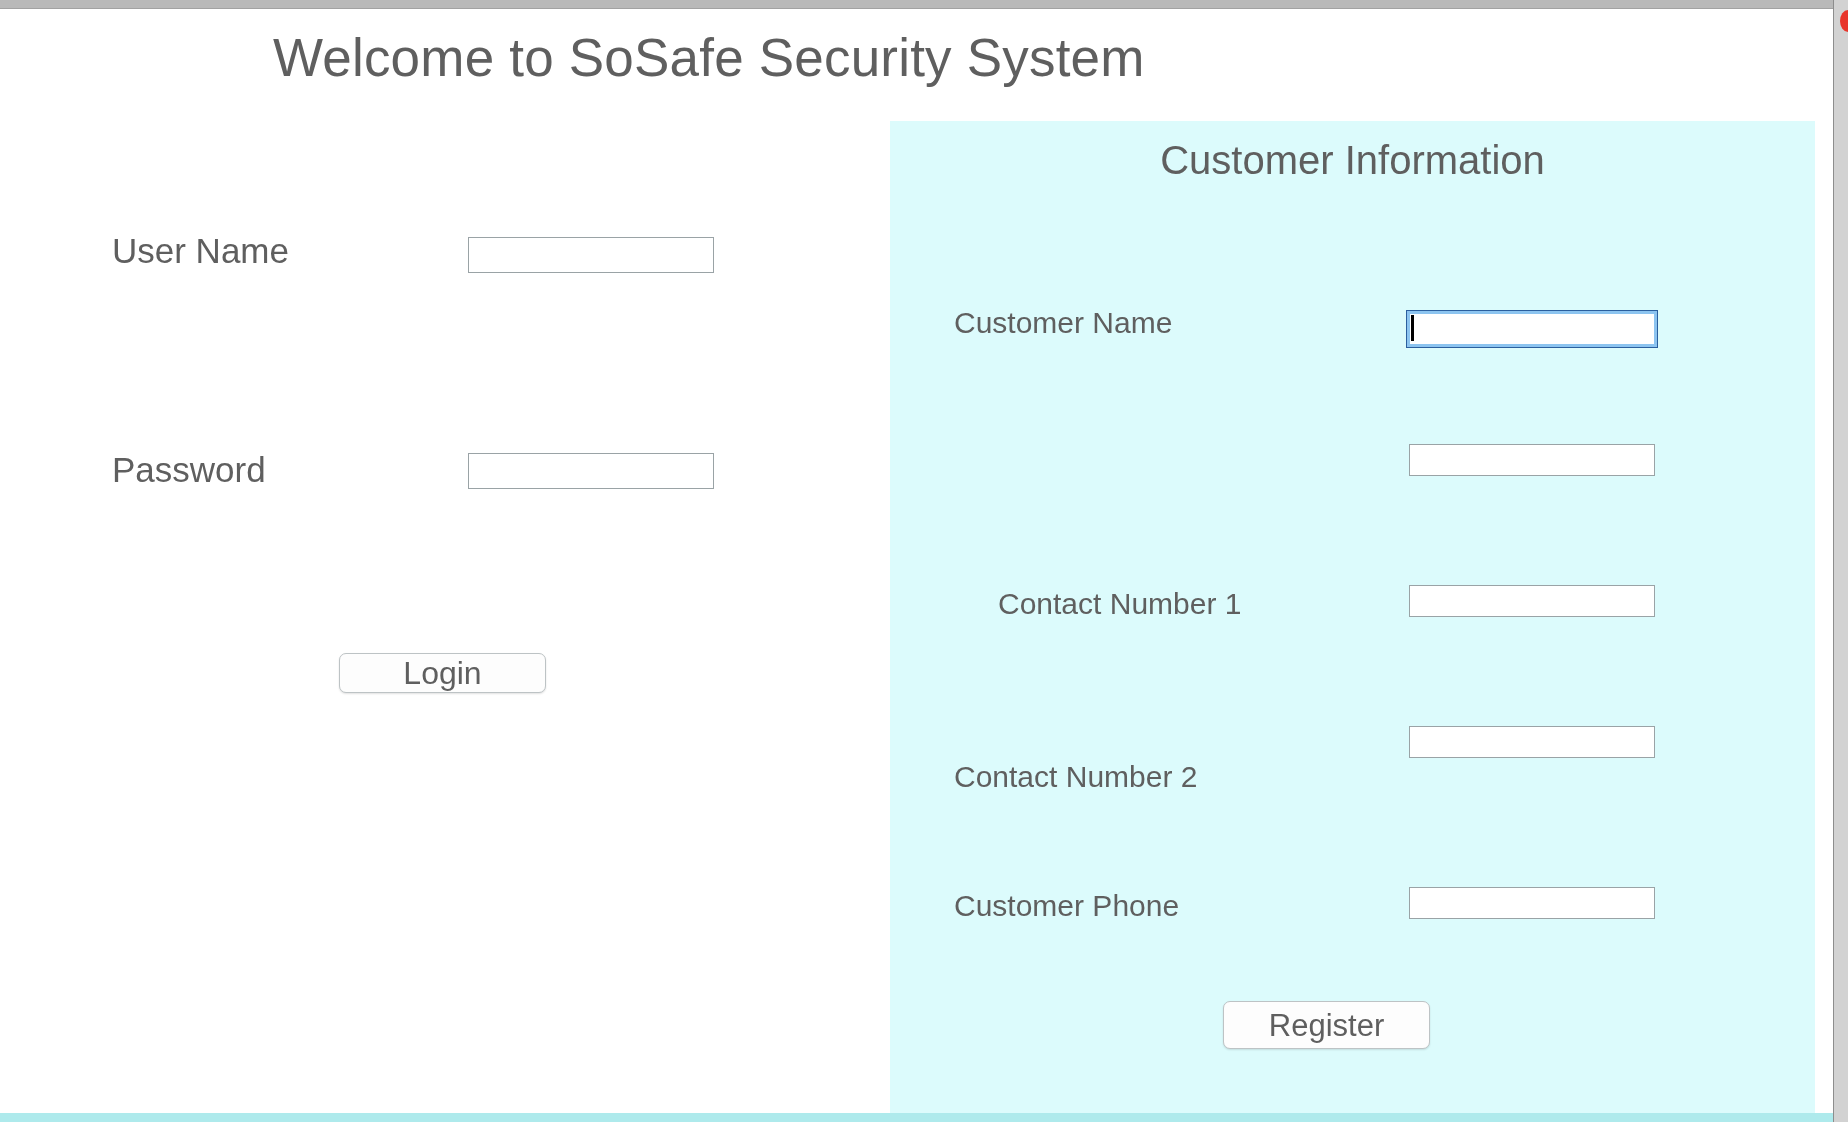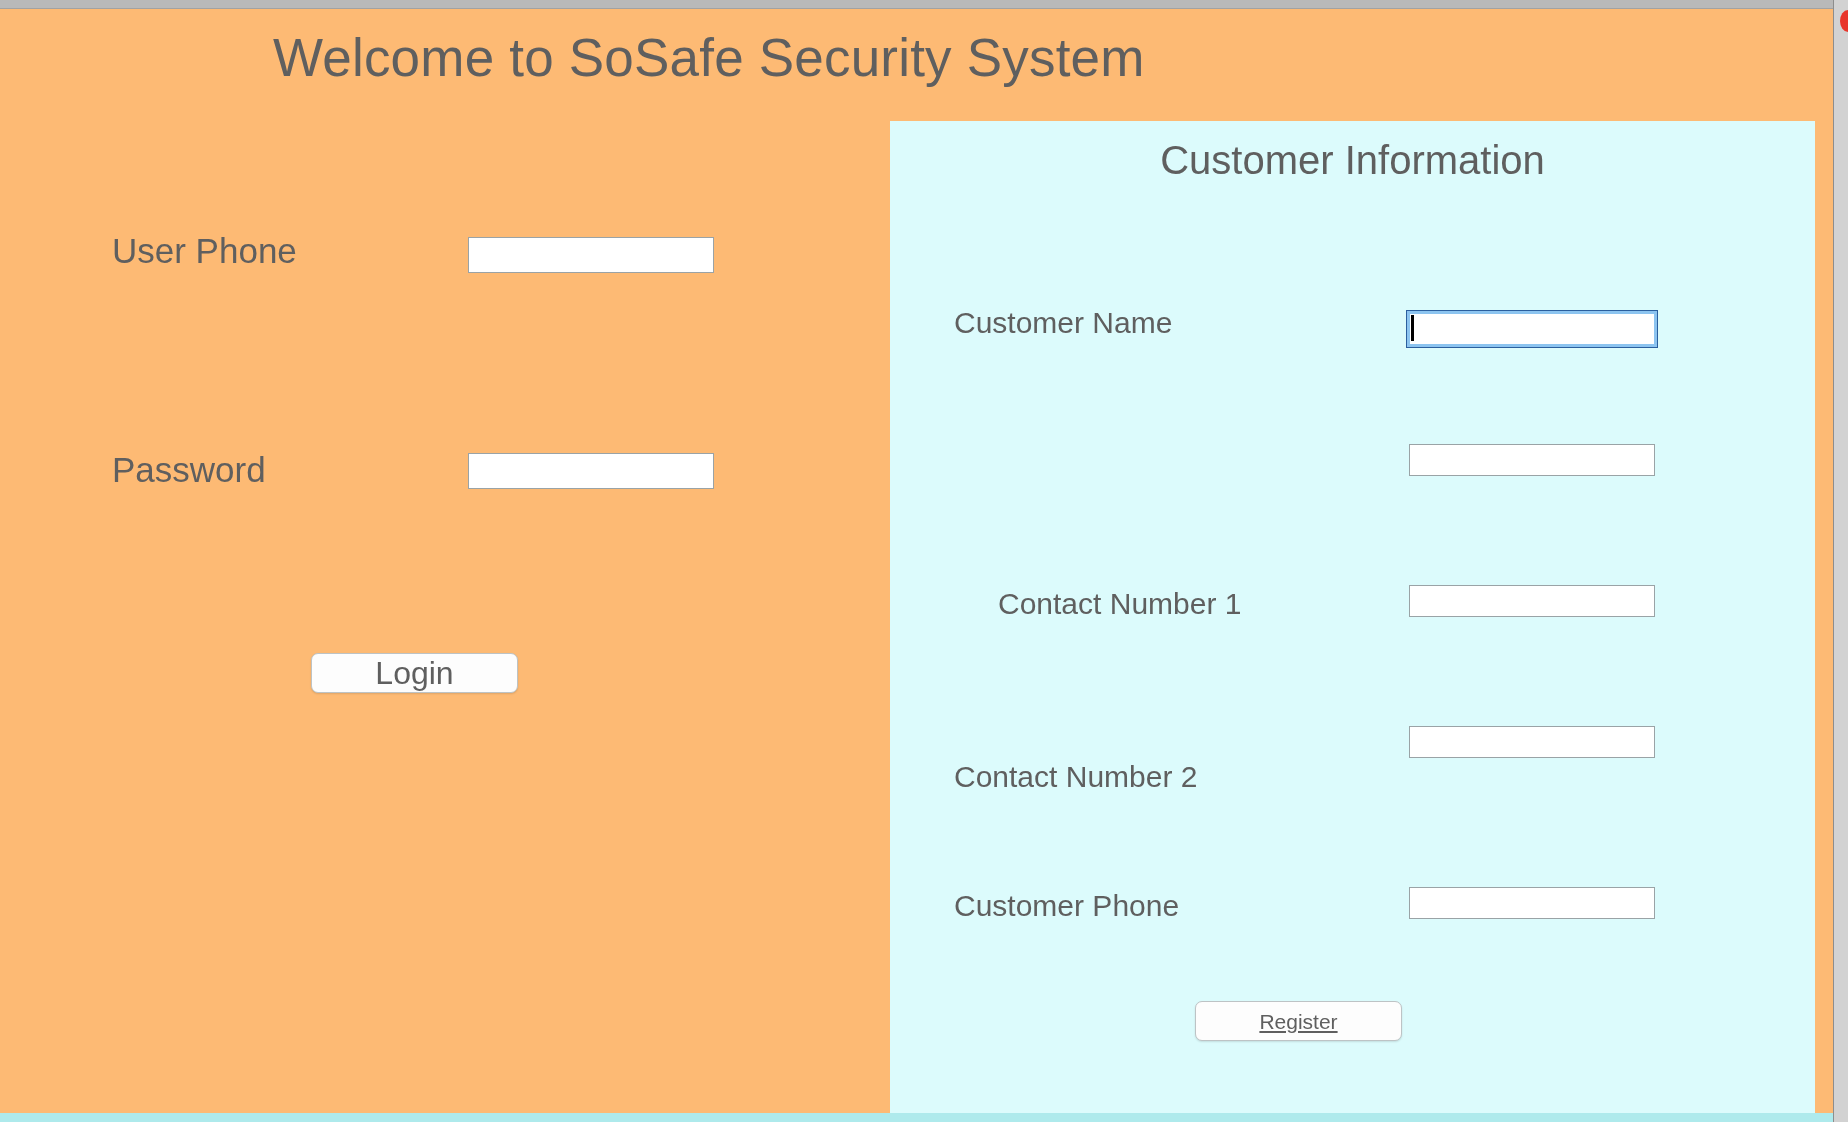--- a/index.html
+++ b/index.html
@@ -50,21 +50,21 @@
     border-radius: 50%;
   }
 
   
   .form-surface {
     position: absolute;
     top: 9px;
     left: 0;
     width: 1833px;
     height: 1104px;
-    background: #fdba74;
+    background: #ffffff;
   }
 
   .app-title {
     position: absolute;
     top: 18px;
     left: 273px;
     width: 840px;
     text-align: center;
     font-size: 53px;
     font-weight: 400;
@@ -100,20 +100,21 @@
     border: 1px solid #bdc3c5;
     border-radius: 7px;
     color: #5f5f5f;
     font-family: "Liberation Sans", sans-serif;
     font-size: 32px;
     line-height: 1;
     text-align: center;
     box-shadow: 0 1px 2px rgba(0,0,0,0.12);
     cursor: pointer;
     padding: 0;
+    margin-left: 28px;
   }
   .btn-login {
     left: 311px;
     top: 644px;
     width: 207px;
     height: 40px;
   }
 
   
   .customer-panel {
@@ -178,23 +179,22 @@
   .lrow-0 { top: 297px; }
   .lrow-1 { top: 437px; }
   .lrow-2 { top: 578px; margin-left: 44px; }
   .lrow-3 { top: 719px; margin-top: 32px; }
   .lrow-4 { top: 880px; }
 
   .btn-register {
     left: 1195px;
     top: 992px;
     width: 207px;
-    height: 40px;
-    font-size: 21px;
-    text-decoration: underline;
+    height: 48px;
+    font-size: 31px;
   }
 
   
   .bottom-sliver {
     position: absolute;
     left: 0;
     top: 1115px;
     width: 1848px;
     height: 7px;
     overflow: hidden;
@@ -214,21 +214,21 @@
 <body>
 
 <div id="app-root">
 
   <div class="top-chrome"></div>
 
   <div class="form-surface">
 
     <div class="app-title">Welcome to SoSafe Security System</div>
 
-    <div class="login-label username">User Phone</div>
+    <div class="login-label username">User Name</div>
     <input class="login-input username" type="text" placeholder="" style="">
 
     <div class="login-label password">Password</div>
     <input class="login-input password" type="password" placeholder="" style="">
 
     <button class="btn btn-login">Login</button>
 
     <div class="customer-panel">
       <div class="panel-title">Customer Information</div>
     </div>

